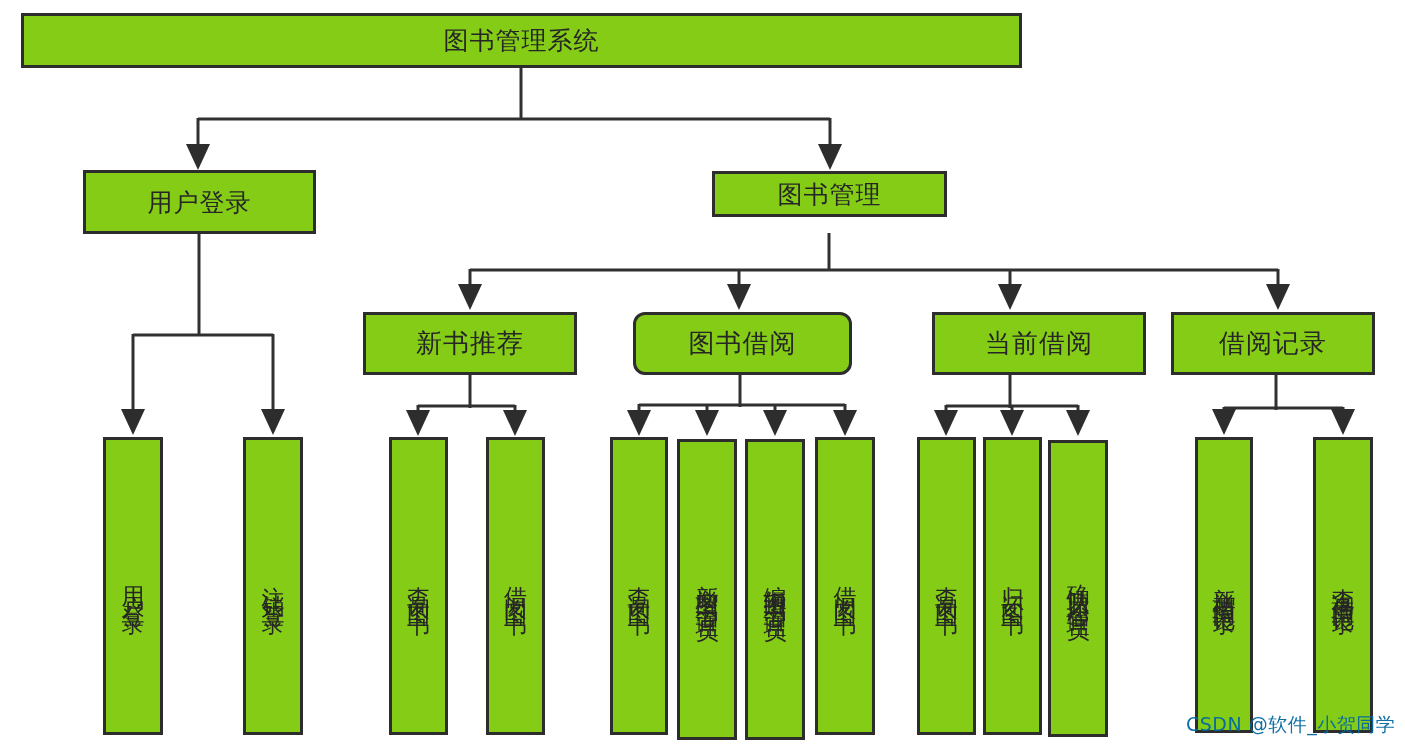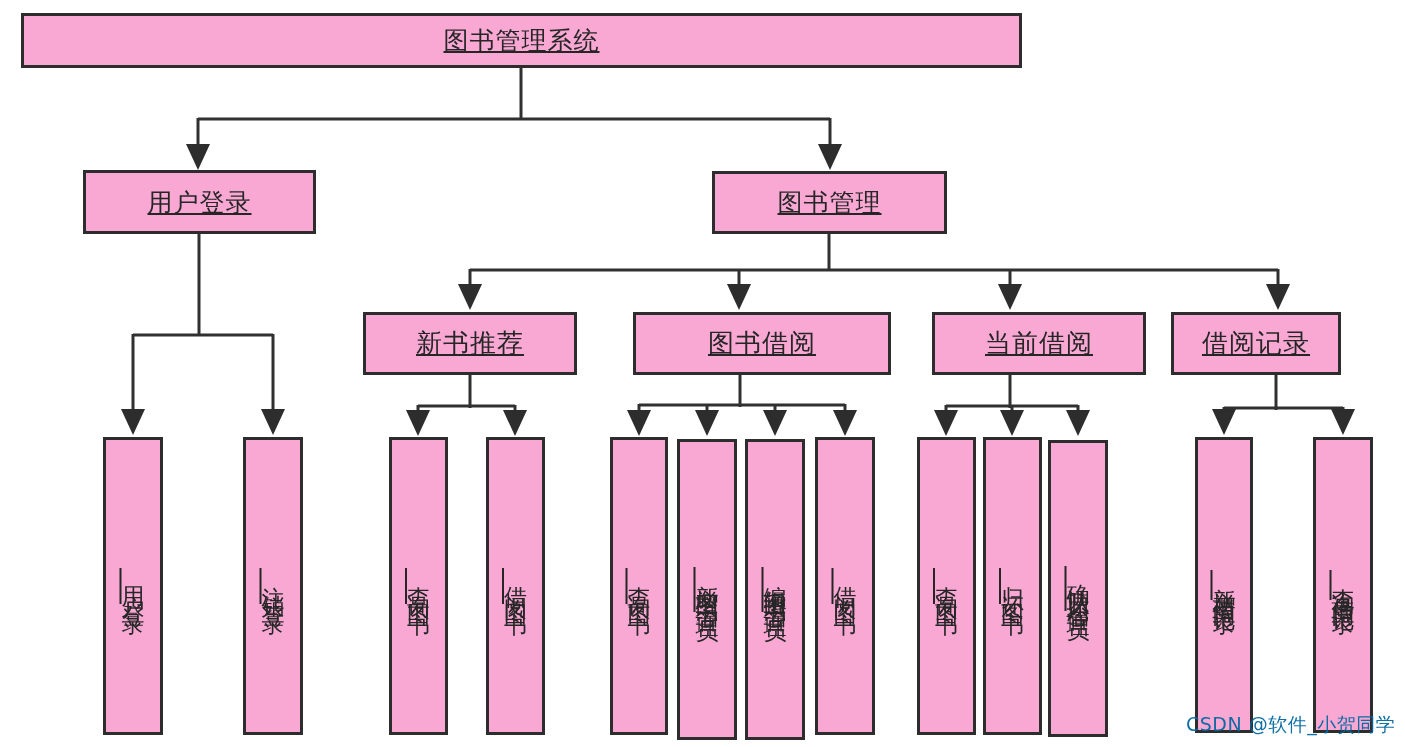--- a/index.html
+++ b/index.html
@@ -17,28 +17,27 @@
   }
   svg.wires {
     position: absolute;
     left: 0; top: 0;
     width: 1405px; height: 747px;
     pointer-events: none;
   }
   .node {
     position: absolute;
     box-sizing: border-box;
-    background: #f9a8d4;
+    background: #84cc16;
     border: 3px solid #2d2d2d;
     display: flex;
     align-items: center;
     justify-content: center;
     color: #262626;
     z-index: 2;
-    text-decoration: underline;
   }
   .hbox {
     font-size: 25px;
     letter-spacing: 1px;
     white-space: nowrap;
   }
   .root-box  { left: 21px;  top: 13px;  width: 1001px; height: 55px; }
   .lvl2      { top: 170px;  height: 64px; }
   .lvl3      { top: 312px;  height: 63px; font-size: 26px; }
   .leaf {
@@ -137,34 +136,34 @@
     <polygon class="arrow" points="1331,409 1355,409 1343,435"></polygon>
   </svg>
 
   <div class="node hbox root-box">
     <span>图书管理系统</span>
   </div>
 
   <div class="node hbox lvl2" style="left:83px; width:233px;">
     <span>用户登录</span>
   </div>
-  <div class="node hbox lvl2" style="left:712px; width:235px; top:171px; height:63px;">
+  <div class="node hbox lvl2" style="left:712px; width:235px; top:171px; height:46px;">
     <span>图书管理</span>
   </div>
 
   <div class="node hbox lvl3" style="left:363px; width:214px;">
     <span>新书推荐</span>
   </div>
-  <div class="node hbox lvl3" style="left:633px; width:258px;">
+  <div class="node hbox lvl3" style="left:633px; width:219px;border-radius:12px;">
     <span>图书借阅</span>
   </div>
   <div class="node hbox lvl3" style="left:932px; width:214px;">
     <span>当前借阅</span>
   </div>
-  <div class="node hbox lvl3" style="left:1171px; width:170px;">
+  <div class="node hbox lvl3" style="left:1171px; width:204px;">
     <span>借阅记录</span>
   </div>
 
   <div class="node leaf spread" style="left:103px; width:60px;">
     <span class="vtext">用户登录</span>
   </div>
   <div class="node leaf spread" style="left:243px; width:60px;">
     <span class="vtext">注销登录</span>
   </div>
 

